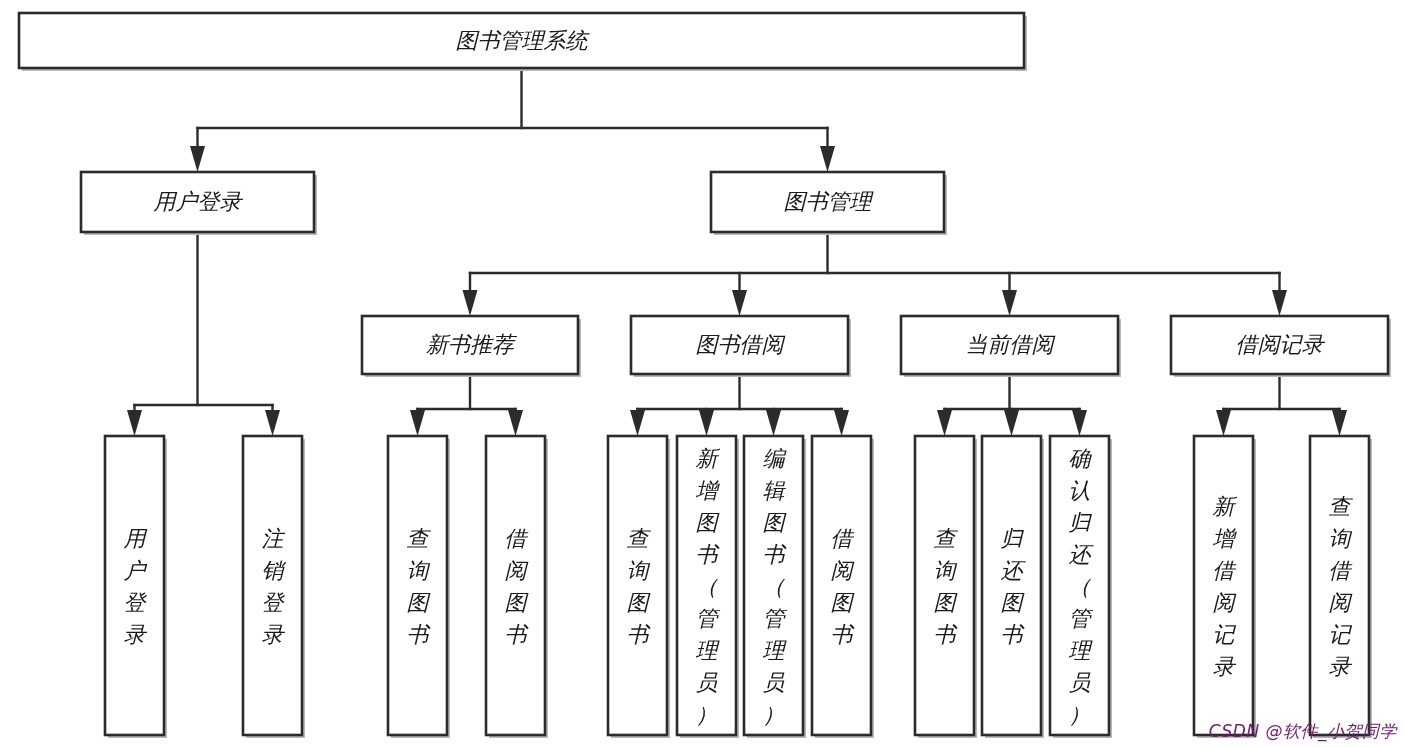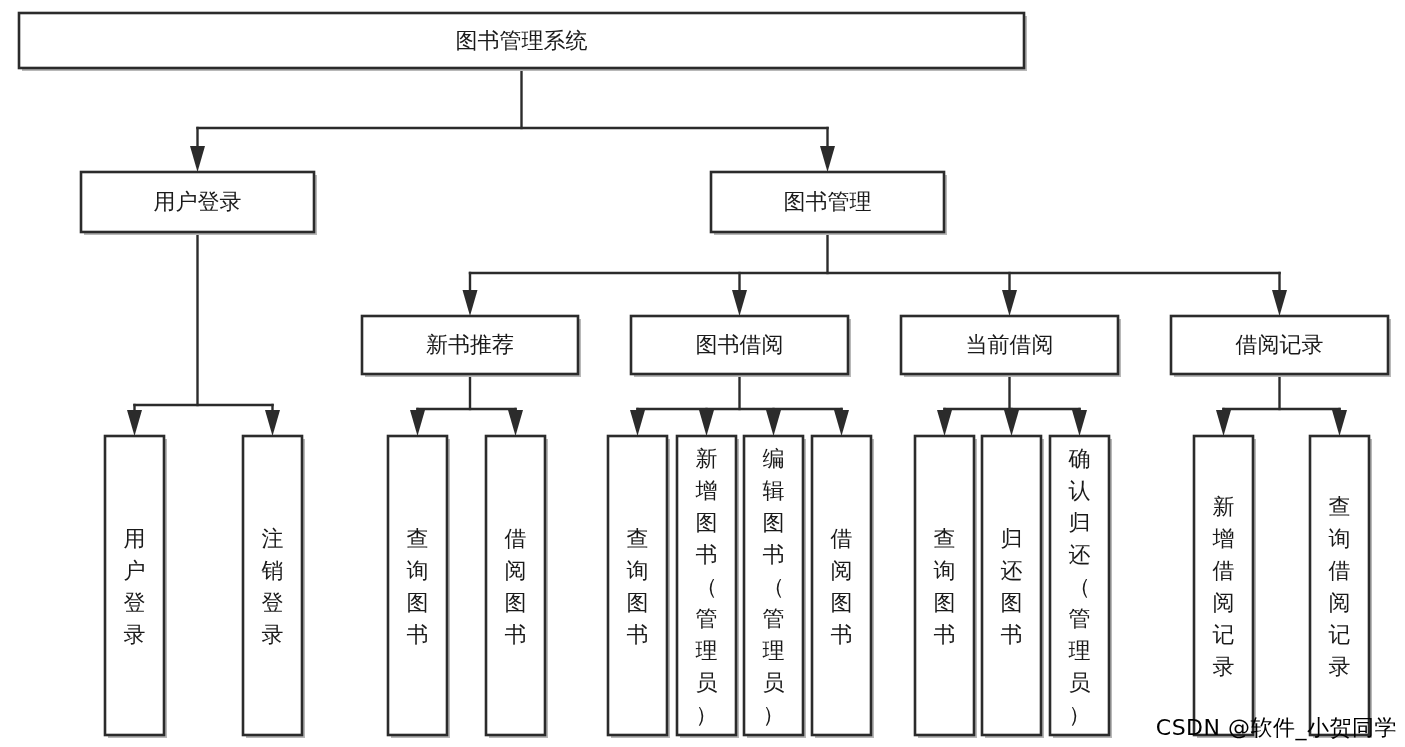--- a/index.html
+++ b/index.html
@@ -11,20 +11,21 @@
     width: 1405px;
     height: 747px;
     overflow: hidden;
     font-family: "DejaVu Sans", "Liberation Sans", sans-serif;
   }
   #diagram-root {
     position: relative;
     width: 1405px;
     height: 747px;
     background: #ffffff;
+    font-style: italic;
   }
   svg.flowchart {
     display: block;
     width: 1405px;
     height: 747px;
   }
   .node-box {
     fill: #ffffff;
     stroke: #2b2b2b;
     stroke-width: 2.6;
@@ -54,22 +55,22 @@
     fill: #1a1a1a;
     font-family: "DejaVu Sans", "Liberation Sans", sans-serif;
     font-size: 22px;
     text-anchor: middle;
   }
   .watermark {
     position: absolute;
     right: 8px;
     bottom: 4px;
     font-family: "DejaVu Sans", "Liberation Sans", sans-serif;
-    font-size: 22px;
-    color: #000000;
+    font-size: 17px;
+    color: #701a75;
     white-space: nowrap;
     letter-spacing: 0.5px;
     user-select: none;
   }
 </style>
 </head>
 <body>
 
 <div id="diagram-root">
   <svg class="flowchart" id="flowchart-svg" viewBox="0 0 1405 747">

